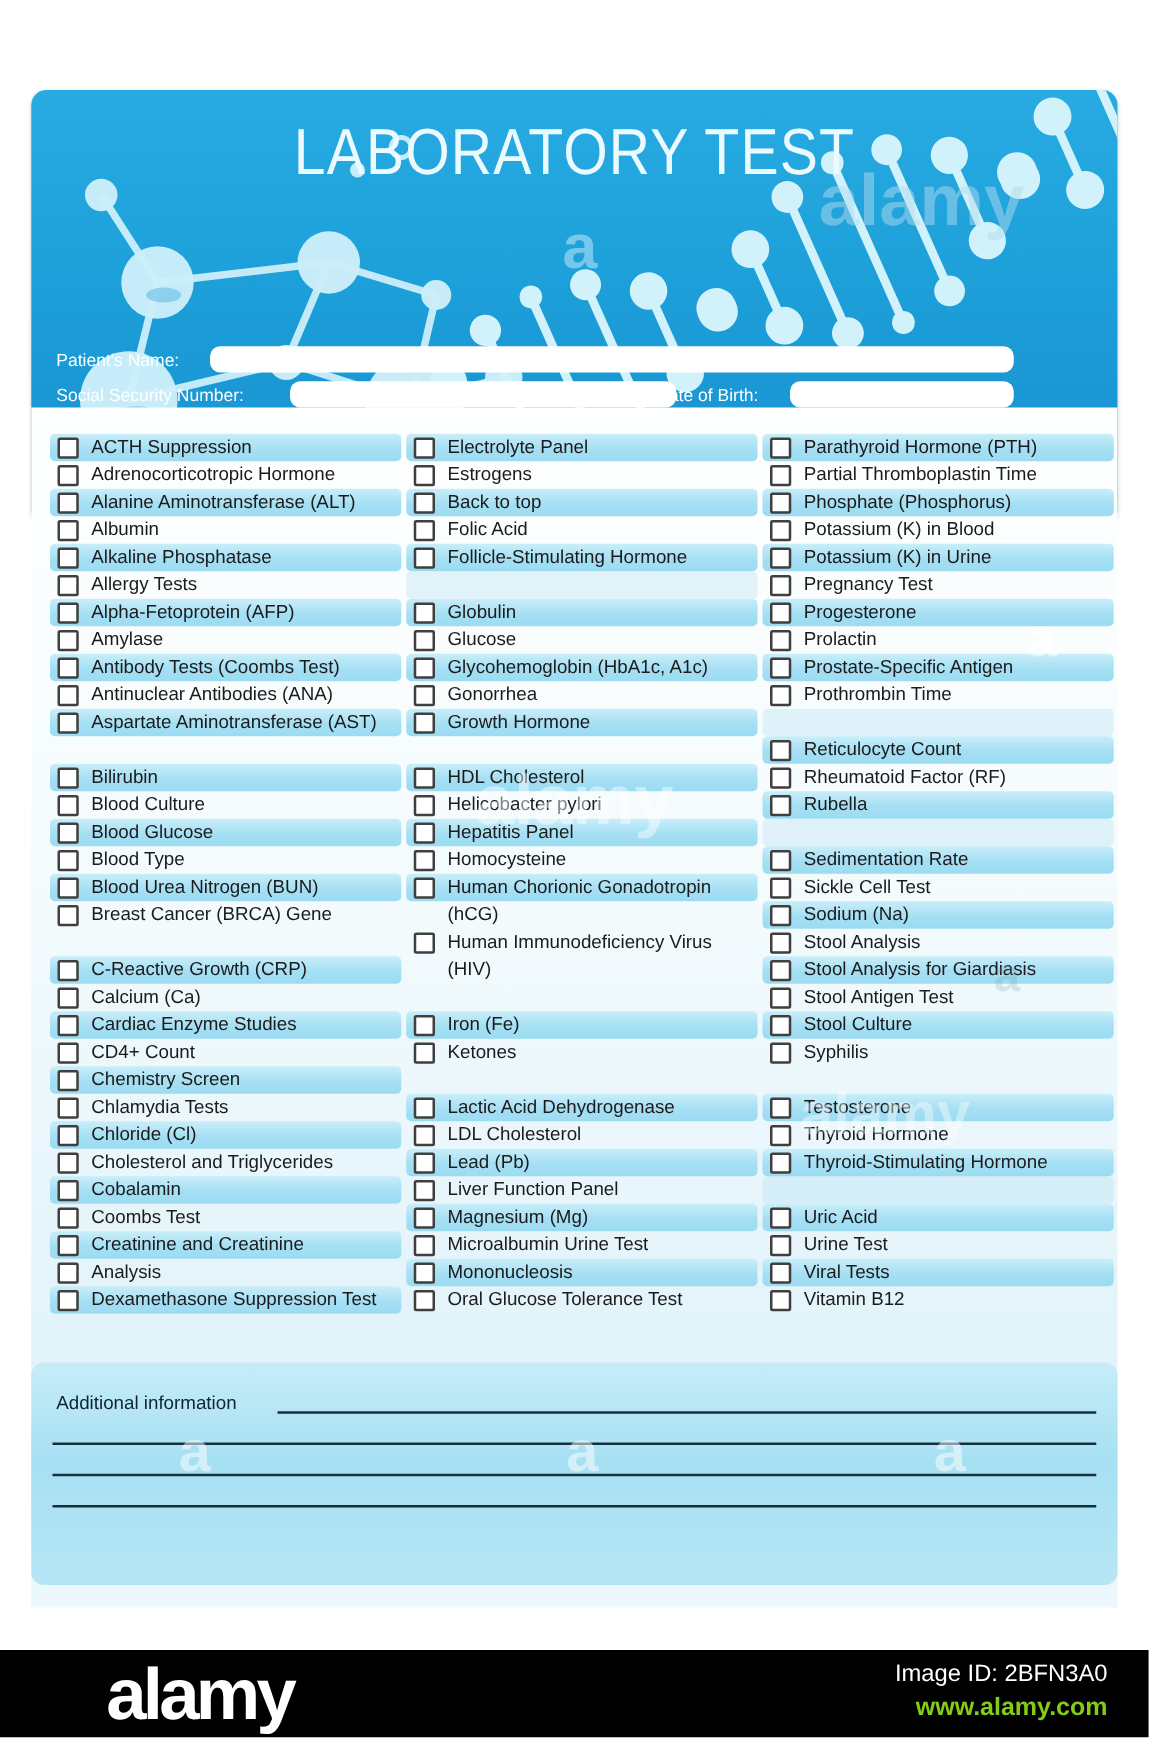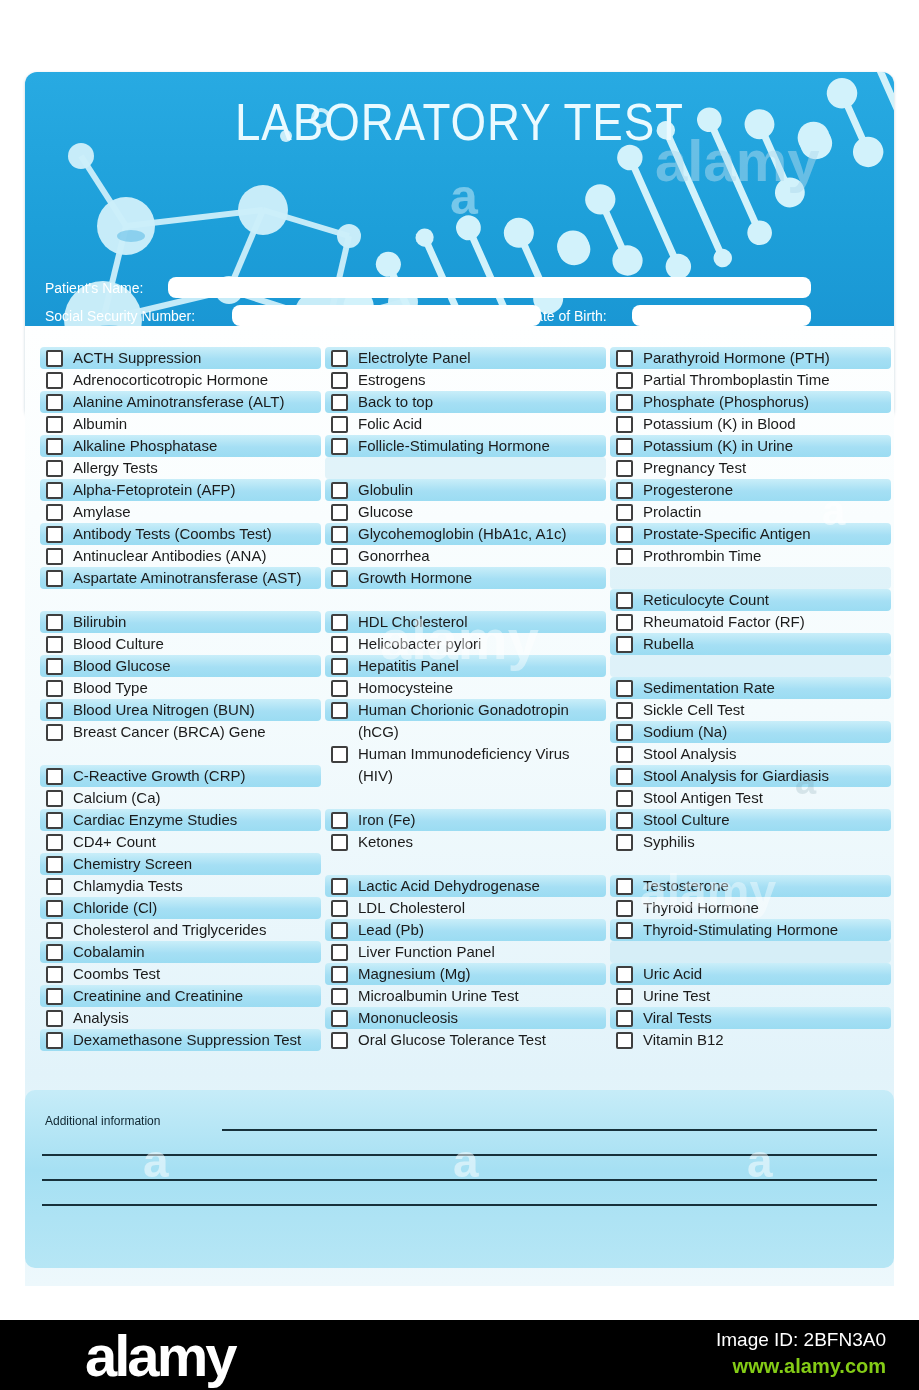--- a/index.html
+++ b/index.html
@@ -46,21 +46,21 @@
   }
   .lbl{
     position:absolute;left:33px;top:0;line-height:21px;font-size:15px;
     color:#1b1b1b;white-space:nowrap;
   }
   
   #panel{
     position:absolute;left:25px;top:1090px;width:869px;height:178px;border-radius:10px;
     background:linear-gradient(180deg,#c6ecf8 0%,#a6e0f3 45%,#b6e6f5 100%);
   }
-  #panel-label{position:absolute;left:20px;top:24px;font-size:12px;color:#0f2630;}
+  #panel-label{position:absolute;left:20px;top:24px;font-size:15px;color:#0f2630;}
   .pline{position:absolute;height:2px;background:#17313b;}
   #pl1{left:197px;width:655px;top:39px;}
   #pl2{left:17px;width:835px;top:64px;}
   #pl3{left:17px;width:835px;top:89px;}
   #pl4{left:17px;width:835px;top:114px;}
   
   #footer{position:absolute;left:0;top:1320px;width:919px;height:70px;background:#000000;}
   #logo{
     position:absolute;left:85px;top:2px;color:#ffffff;font-size:58px;
     font-weight:bold;letter-spacing:-3px;

